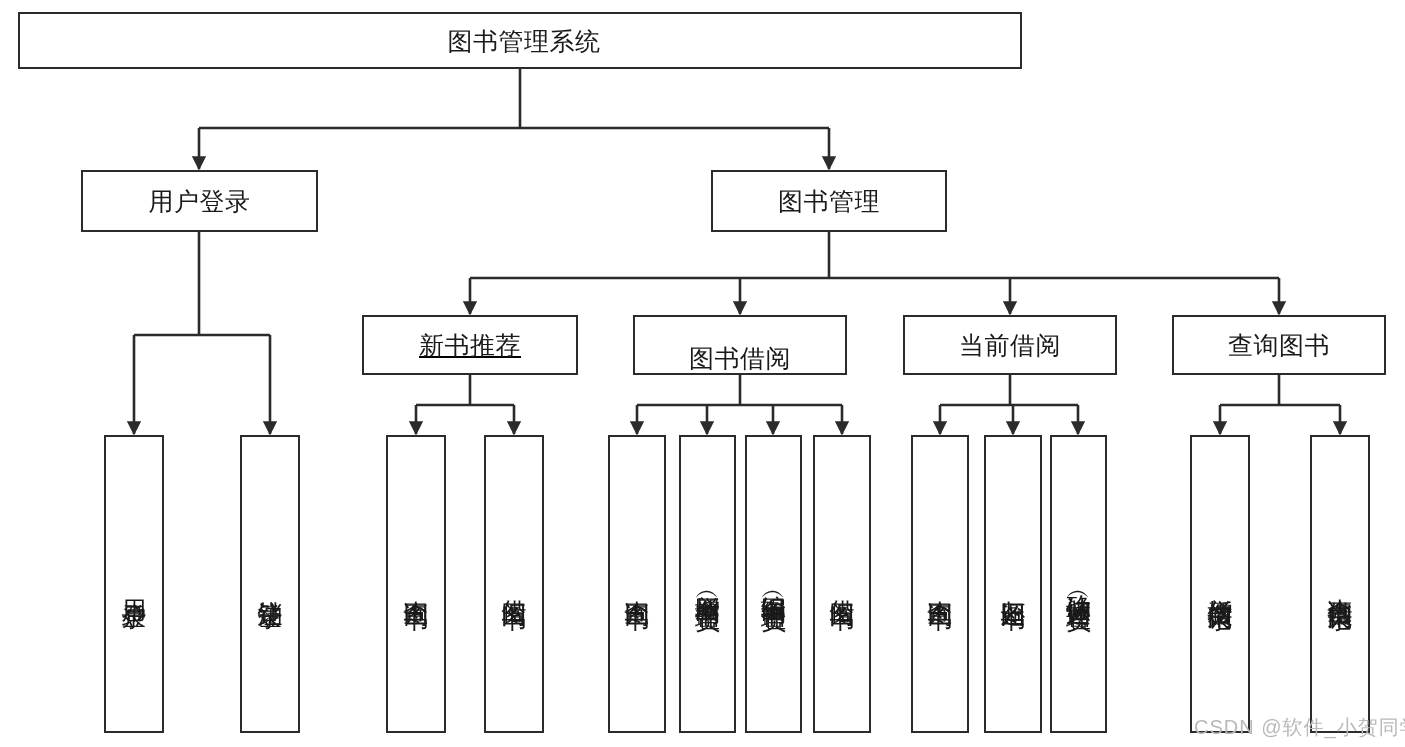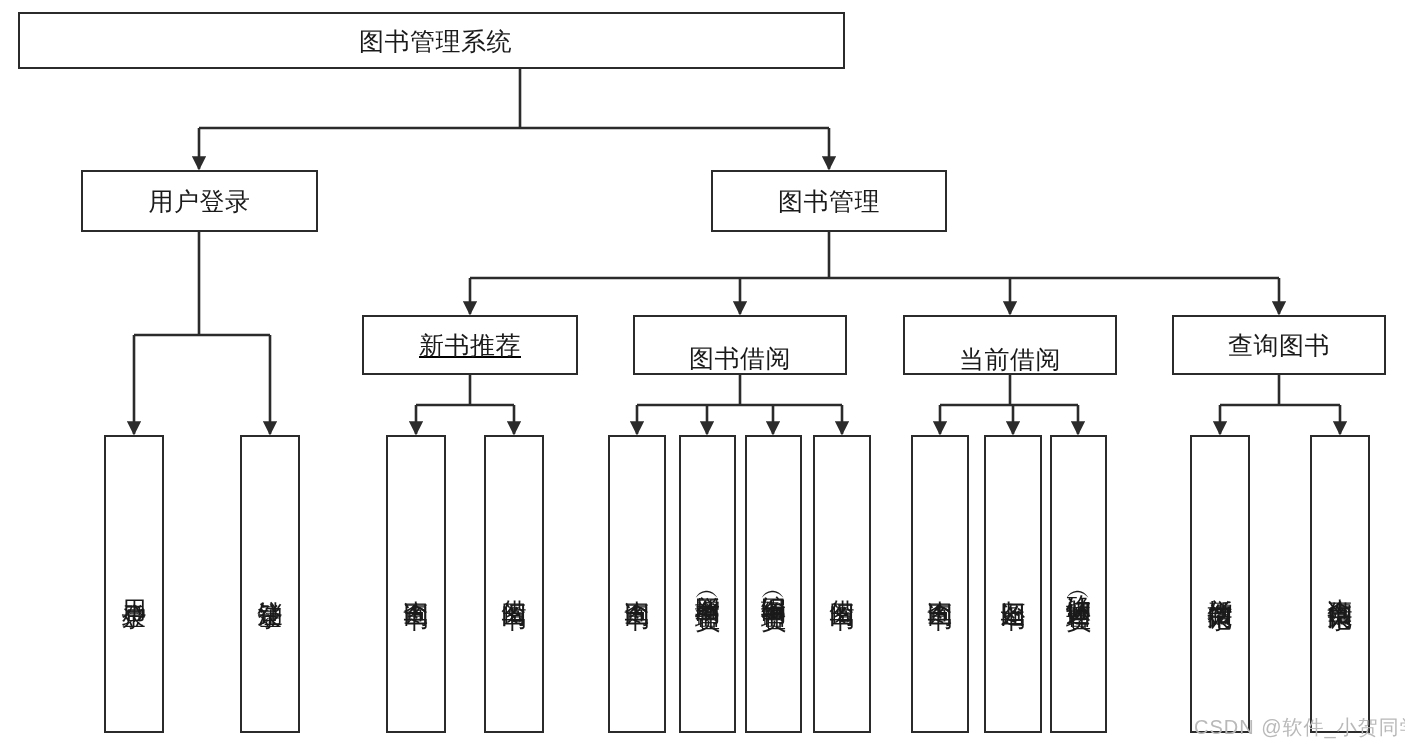--- a/index.html
+++ b/index.html
@@ -104,36 +104,36 @@
         <path d="M 940 405 L 940 434" marker-end="url(#arrow)"></path>
         <path d="M 1013 405 L 1013 434" marker-end="url(#arrow)"></path>
         <path d="M 1078 405 L 1078 434" marker-end="url(#arrow)"></path>
         <path d="M 1279 375 L 1279 405"></path>
         <path d="M 1220 405 L 1340 405"></path>
         <path d="M 1220 405 L 1220 434" marker-end="url(#arrow)"></path>
         <path d="M 1340 405 L 1340 434" marker-end="url(#arrow)"></path>
       </g>
   </svg>
   <div id="node-layer">
-      <div class="node horizontal" style="left: 18px; top: 12px; width: 827px; height: 57px; border-color: rgb(43, 43, 43); background: rgb(255, 255, 255); padding-left: 8px;">
+      <div class="node horizontal" style="left: 18px; top: 12px; width: 1004px; height: 57px; border-color: rgb(43, 43, 43); background: rgb(255, 255, 255); padding-left: 8px;">
         <span class="label" style="color: rgb(26, 26, 26);">图书管理系统</span>
       </div>
       <div class="node horizontal" style="left: 81px; top: 170px; width: 237px; height: 62px; border-color: rgb(43, 43, 43); background: rgb(255, 255, 255);">
         <span class="label" style="color: rgb(26, 26, 26);">用户登录</span>
       </div>
       <div class="node horizontal" style="left: 711px; top: 170px; width: 236px; height: 62px; border-color: rgb(43, 43, 43); background: rgb(255, 255, 255);">
         <span class="label" style="color: rgb(26, 26, 26); text-align: right;">图书管理</span>
       </div>
       <div class="node horizontal" style="left: 362px; top: 315px; width: 216px; height: 60px; border-color: rgb(43, 43, 43); background: rgb(255, 255, 255); text-decoration: underline;">
         <span class="label" style="color: rgb(26, 26, 26);">新书推荐</span>
       </div>
       <div class="node horizontal" style="left: 633px; top: 315px; width: 214px; height: 60px; border-color: rgb(43, 43, 43); background: rgb(255, 255, 255);">
         <span class="label" style="color: rgb(26, 26, 26); margin-top: 26px;">图书借阅</span>
       </div>
-      <div class="node horizontal" style="left: 903px; top: 315px; width: 214px; height: 60px; border-color: rgb(43, 43, 43); background: rgb(255, 255, 255); align-items: flex-end;">
+      <div class="node horizontal" style="left: 903px; top: 315px; width: 214px; height: 60px; border-color: rgb(43, 43, 43); background: rgb(255, 255, 255);">
         <span class="label" style="color: rgb(26, 26, 26);">当前借阅</span>
       </div>
       <div class="node horizontal" style="left: 1172px; top: 315px; width: 214px; height: 60px; border-color: rgb(43, 43, 43); background: rgb(255, 255, 255);">
         <span class="label" style="color: rgb(26, 26, 26);">查询图书</span>
       </div>
       <div class="node vertical" style="left: 104px; top: 435px; width: 60px; height: 298px; border-color: rgb(43, 43, 43); background: rgb(255, 255, 255);">
         <span class="label" style="color: rgb(26, 26, 26);">用户登录</span>
       </div>
       <div class="node vertical" style="left: 240px; top: 435px; width: 60px; height: 298px; border-color: rgb(43, 43, 43); background: rgb(255, 255, 255);">
         <span class="label" style="color: rgb(26, 26, 26);">注销登录</span>

